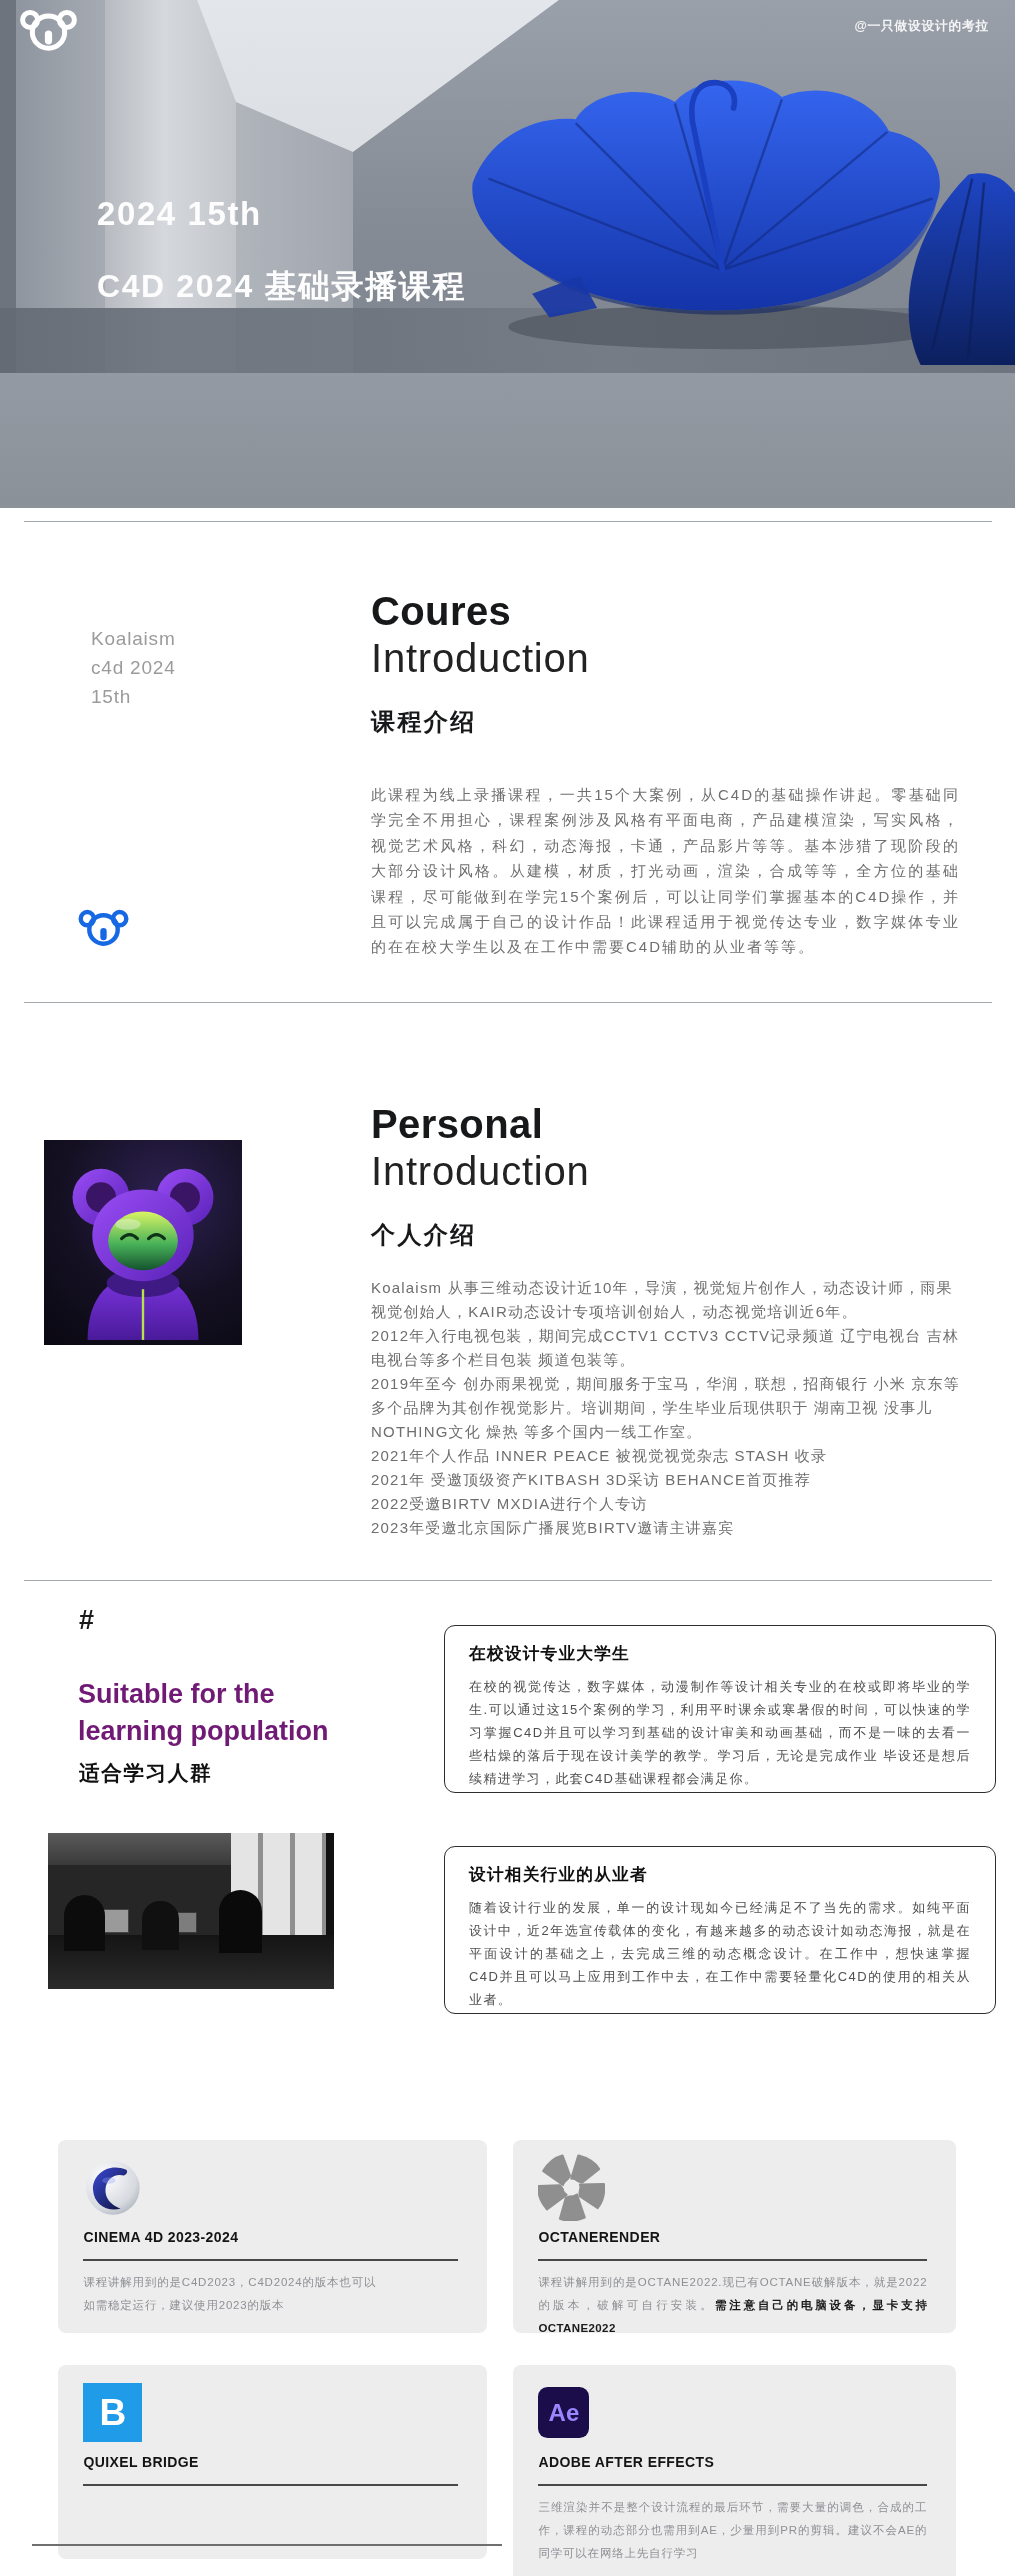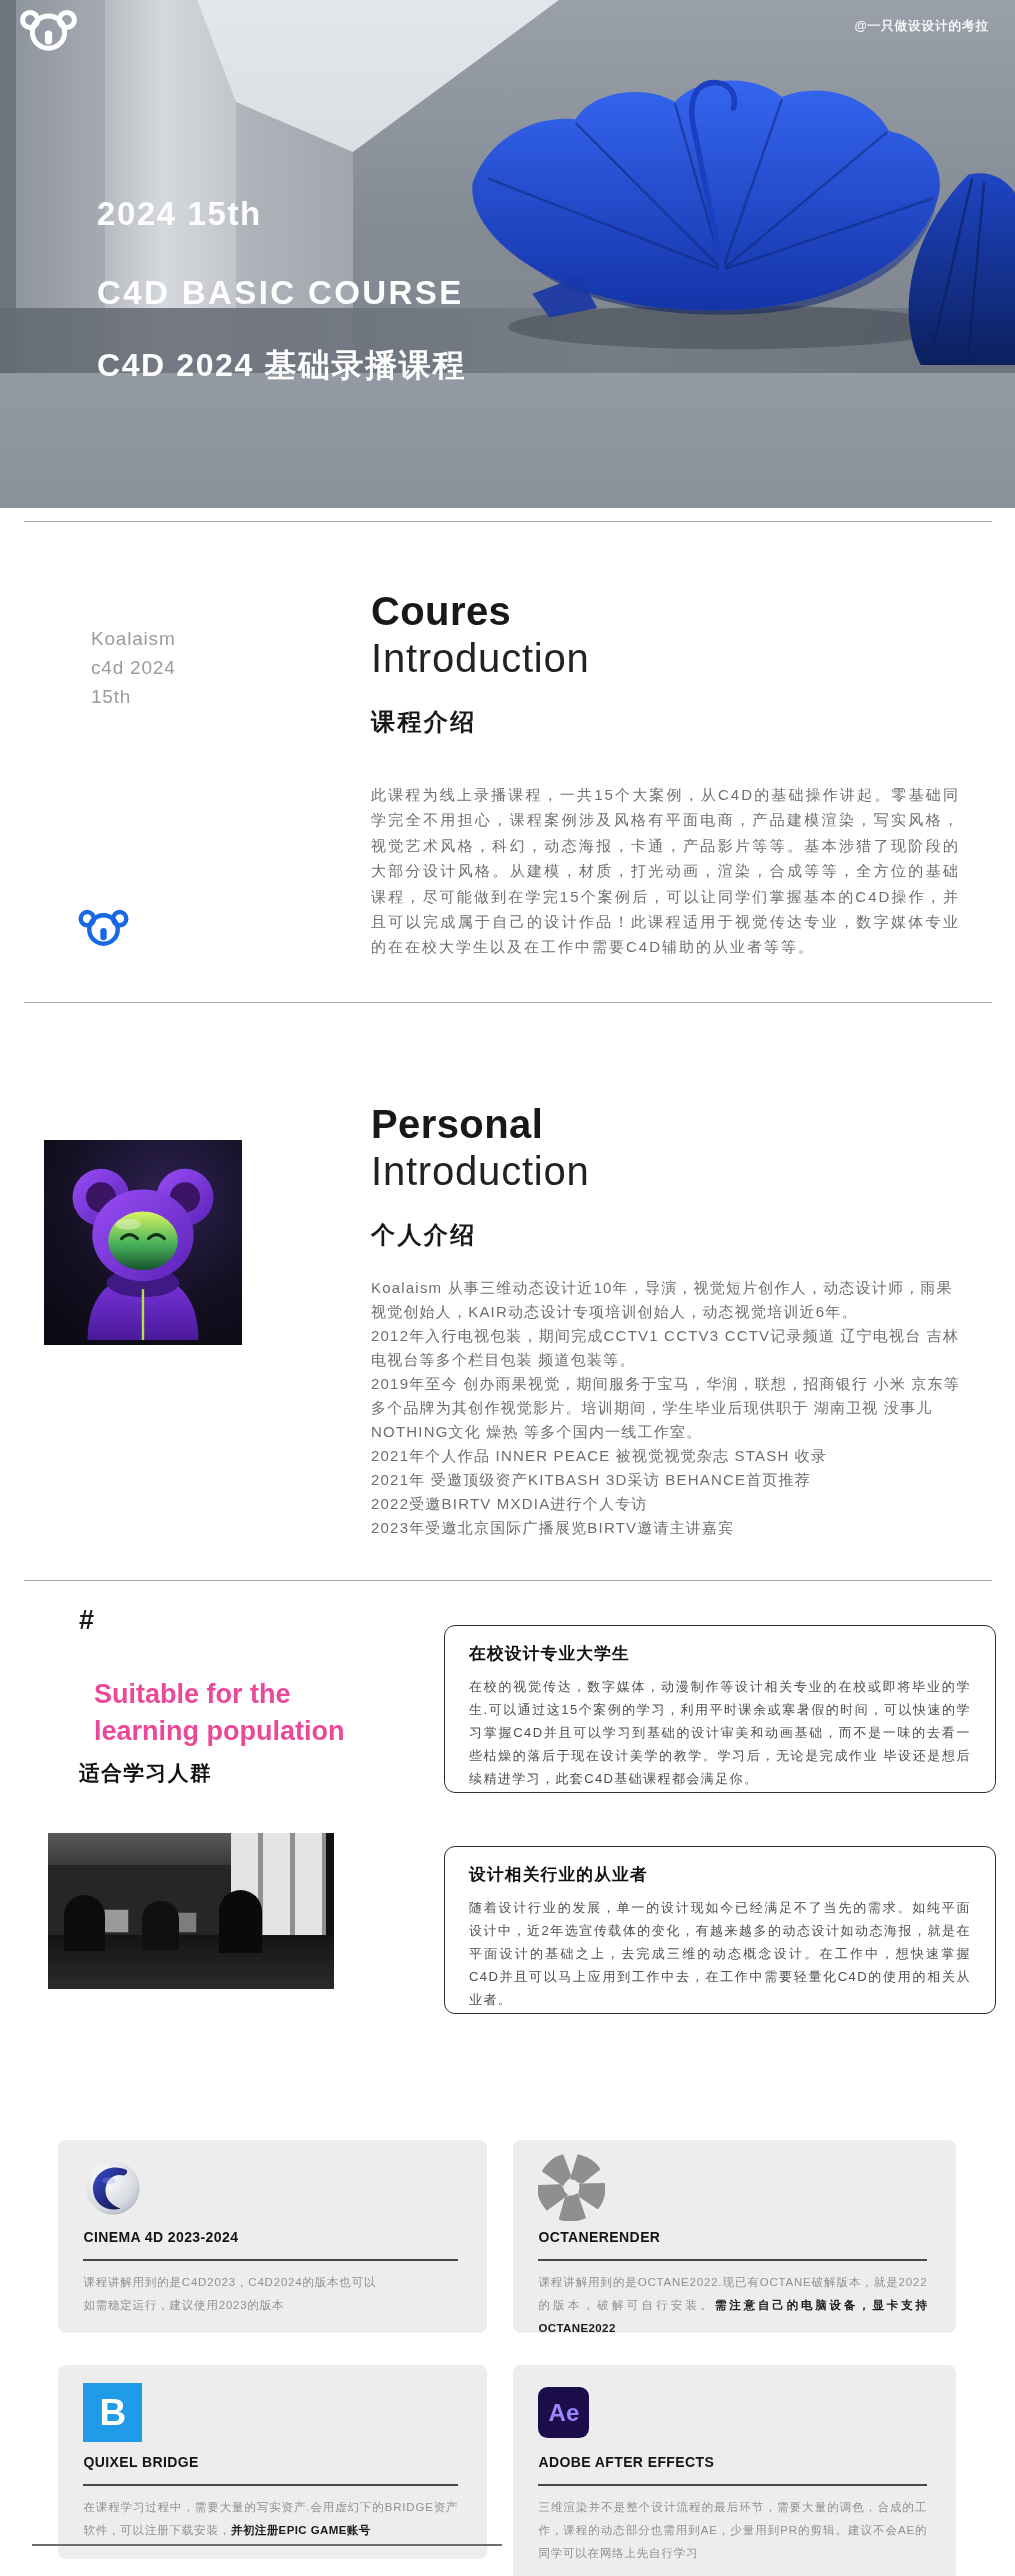--- a/index.html
+++ b/index.html
@@ -43,21 +43,21 @@
   .koala-blue { position:absolute; left:78px; top:906px; }
 
   
   .bear-img { position:absolute; left:44px; top:1140px; width:198px; height:205px; overflow:hidden;
               background:radial-gradient(circle at 62% 28%, #2d2152 0%, #141022 55%, #0a0812 100%); }
   .bio-block { position:absolute; left:371px; top:1276px; width:589px; }
   .bio-block p { font-size:15px; line-height:24px; letter-spacing:1.2px; color:#6e6e6e; }
 
   
   .hash { position:absolute; left:79px; top:1605px; font-size:27px; font-weight:800; color:#1a1a1a; }
-  .aud-title { position:absolute; left:78px; top:1676px; font-size:27px; font-weight:800; line-height:37px; color:#ec4899;margin-left:16px; }
+  .aud-title { position:absolute; left:78px; top:1676px; font-size:27px; font-weight:800; line-height:37px; color:#701a75; }
   .aud-cn { position:absolute; left:79px; top:1759px; font-size:20.6px; font-weight:700; letter-spacing:1.6px; color:#111; }
   .aud-box { position:absolute; left:444px; width:552px; border:1.6px solid #2e2e2e; border-radius:11px; padding:16px 24px 2px; background:#fff; }
   .aud-box.b1 { top:1625px; } .aud-box.b2 { top:1846px; }
   .aud-box h4 { font-size:16.7px; font-weight:700; letter-spacing:1.2px; color:#0f0f0f; margin-bottom:9.5px; }
   .aud-box p  { font-size:13px; line-height:23px; letter-spacing:1.4px; color:#4f4f4f; text-align:justify; }
 
   .studio-photo { position:absolute; left:48px; top:1833px; width:286px; height:156px; overflow:hidden; background:#262626; }
   .sp { position:absolute; }
   .sp-ceil { left:0; right:0; top:0; height:32px; background:linear-gradient(180deg,#5a5a5a,#3a3a3a); }
   .sp-window { right:8px; top:0; width:95px; height:119px;
@@ -136,21 +136,20 @@
           <circle cx="85" cy="25" r="13.5"></circle>
           <circle cx="52" cy="47" r="29"></circle>
       </g>
       <rect x="45.5" y="44" width="13" height="25" rx="6.5" fill="#ffffff"></rect>
     </svg>
 
     <span class="watermark">@一只做设设计的考拉</span>
 
     <div class="hero-text">
       <div class="hero-year">2024 15th</div>
-      <div class="hero-title">C4D BASIC COURSE</div>
       <div class="hero-sub">C4D 2024 基础录播课程</div>
     </div>
   </header>
 
   <div class="rule r1"></div>
 
   <section>
     <div class="side-label">
       <div>Koalaism</div>
       <div>c4d 2024</div>
@@ -300,21 +299,20 @@
     </div>
 
     <div class="sw-card c3">
       <div class="sw-iconrow">
         <div class="quixel-icon">
           <span>B</span>
         </div>
       </div>
       <div class="sw-name">QUIXEL BRIDGE</div>
       <hr class="sw-rule">
-      <p class="sw-body"><span>在课程学习过程中，需要大量的写实资产.会用虚幻下的BRIDGE资产软件，可以注册下载安装，</span><b>并初注册EPIC GAME账号</b></p>
     </div>
 
     <div class="sw-card c4">
       <div class="sw-iconrow">
         <div class="ae-icon">
           <span>Ae</span>
         </div>
       </div>
       <div class="sw-name">ADOBE AFTER EFFECTS</div>
       <hr class="sw-rule">

